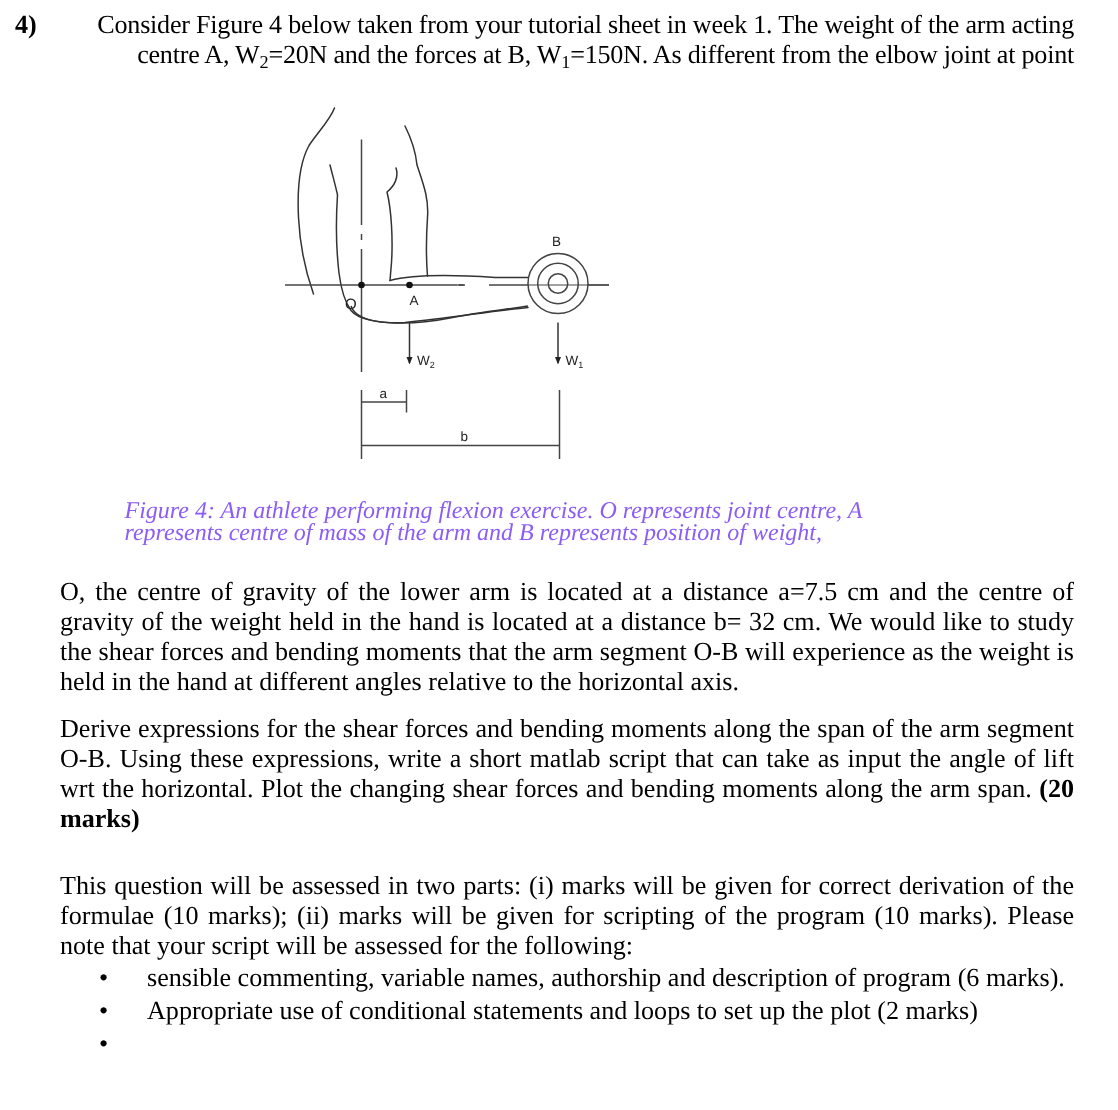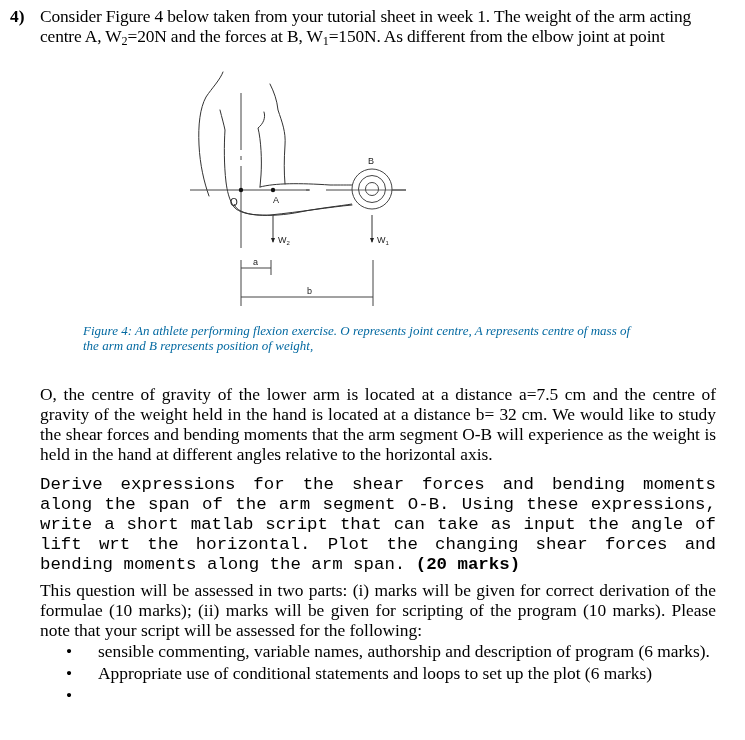--- a/index.html
+++ b/index.html
@@ -27,42 +27,42 @@
     .q-num {
       position: absolute;
       left: 10px;
       top: 6px;
       font-size: 17.4px;
       font-weight: bold;
       line-height: 20px;
     }
     .intro {
       top: 6px;
-      text-align: left;
+      text-align: right;
       letter-spacing: -0.15px;
     }
     .figure {
       position: absolute;
       left: 0;
       top: 0;
       width: 745px;
       height: 320px;
     }
     .caption {
       position: absolute;
       left: 83px;
-      top: 323px;
+      top: 333px;
       width: 560px;
-      font-size: 13px;
+      font-size: 16px;
       line-height: 15px;
       font-style: italic;
-      color: #0369a1;
+      color: #8b5cf6;
     }
     .p1 { top: 384px; }
-    .p2 { top: 475px; font-family: Liberation Mono, monospace; }
+    .p2 { top: 475px; }
     .p3 { top: 580px; }
     .bold { font-weight: bold; }
     ul.criteria {
       position: absolute;
       left: 60px;
       top: 641px;
       width: 656px;
       margin: 0;
       padding: 0;
       list-style: none;
@@ -168,18 +168,18 @@
 
 <p class="para p3">This question will be assessed in two parts: (i) marks will be given for correct derivation of the formulae (10 marks); (ii) marks will be given for scripting of the program (10 marks). Please note that your script will be assessed for the following:</p>
 
 <ul class="criteria">
   <li>
     <span class="bullet">•</span>
     <span>sensible commenting, variable names, authorship and description of program (6 marks).</span>
   </li>
   <li>
     <span class="bullet">•</span>
-    <span>Appropriate use of conditional statements and loops to set up the plot (6 marks)</span>
+    <span>Appropriate use of conditional statements and loops to set up the plot (2 marks)</span>
   </li>
   <li>
     <span class="bullet">•</span>
   </li>
 </ul>
 
 </body></html>

